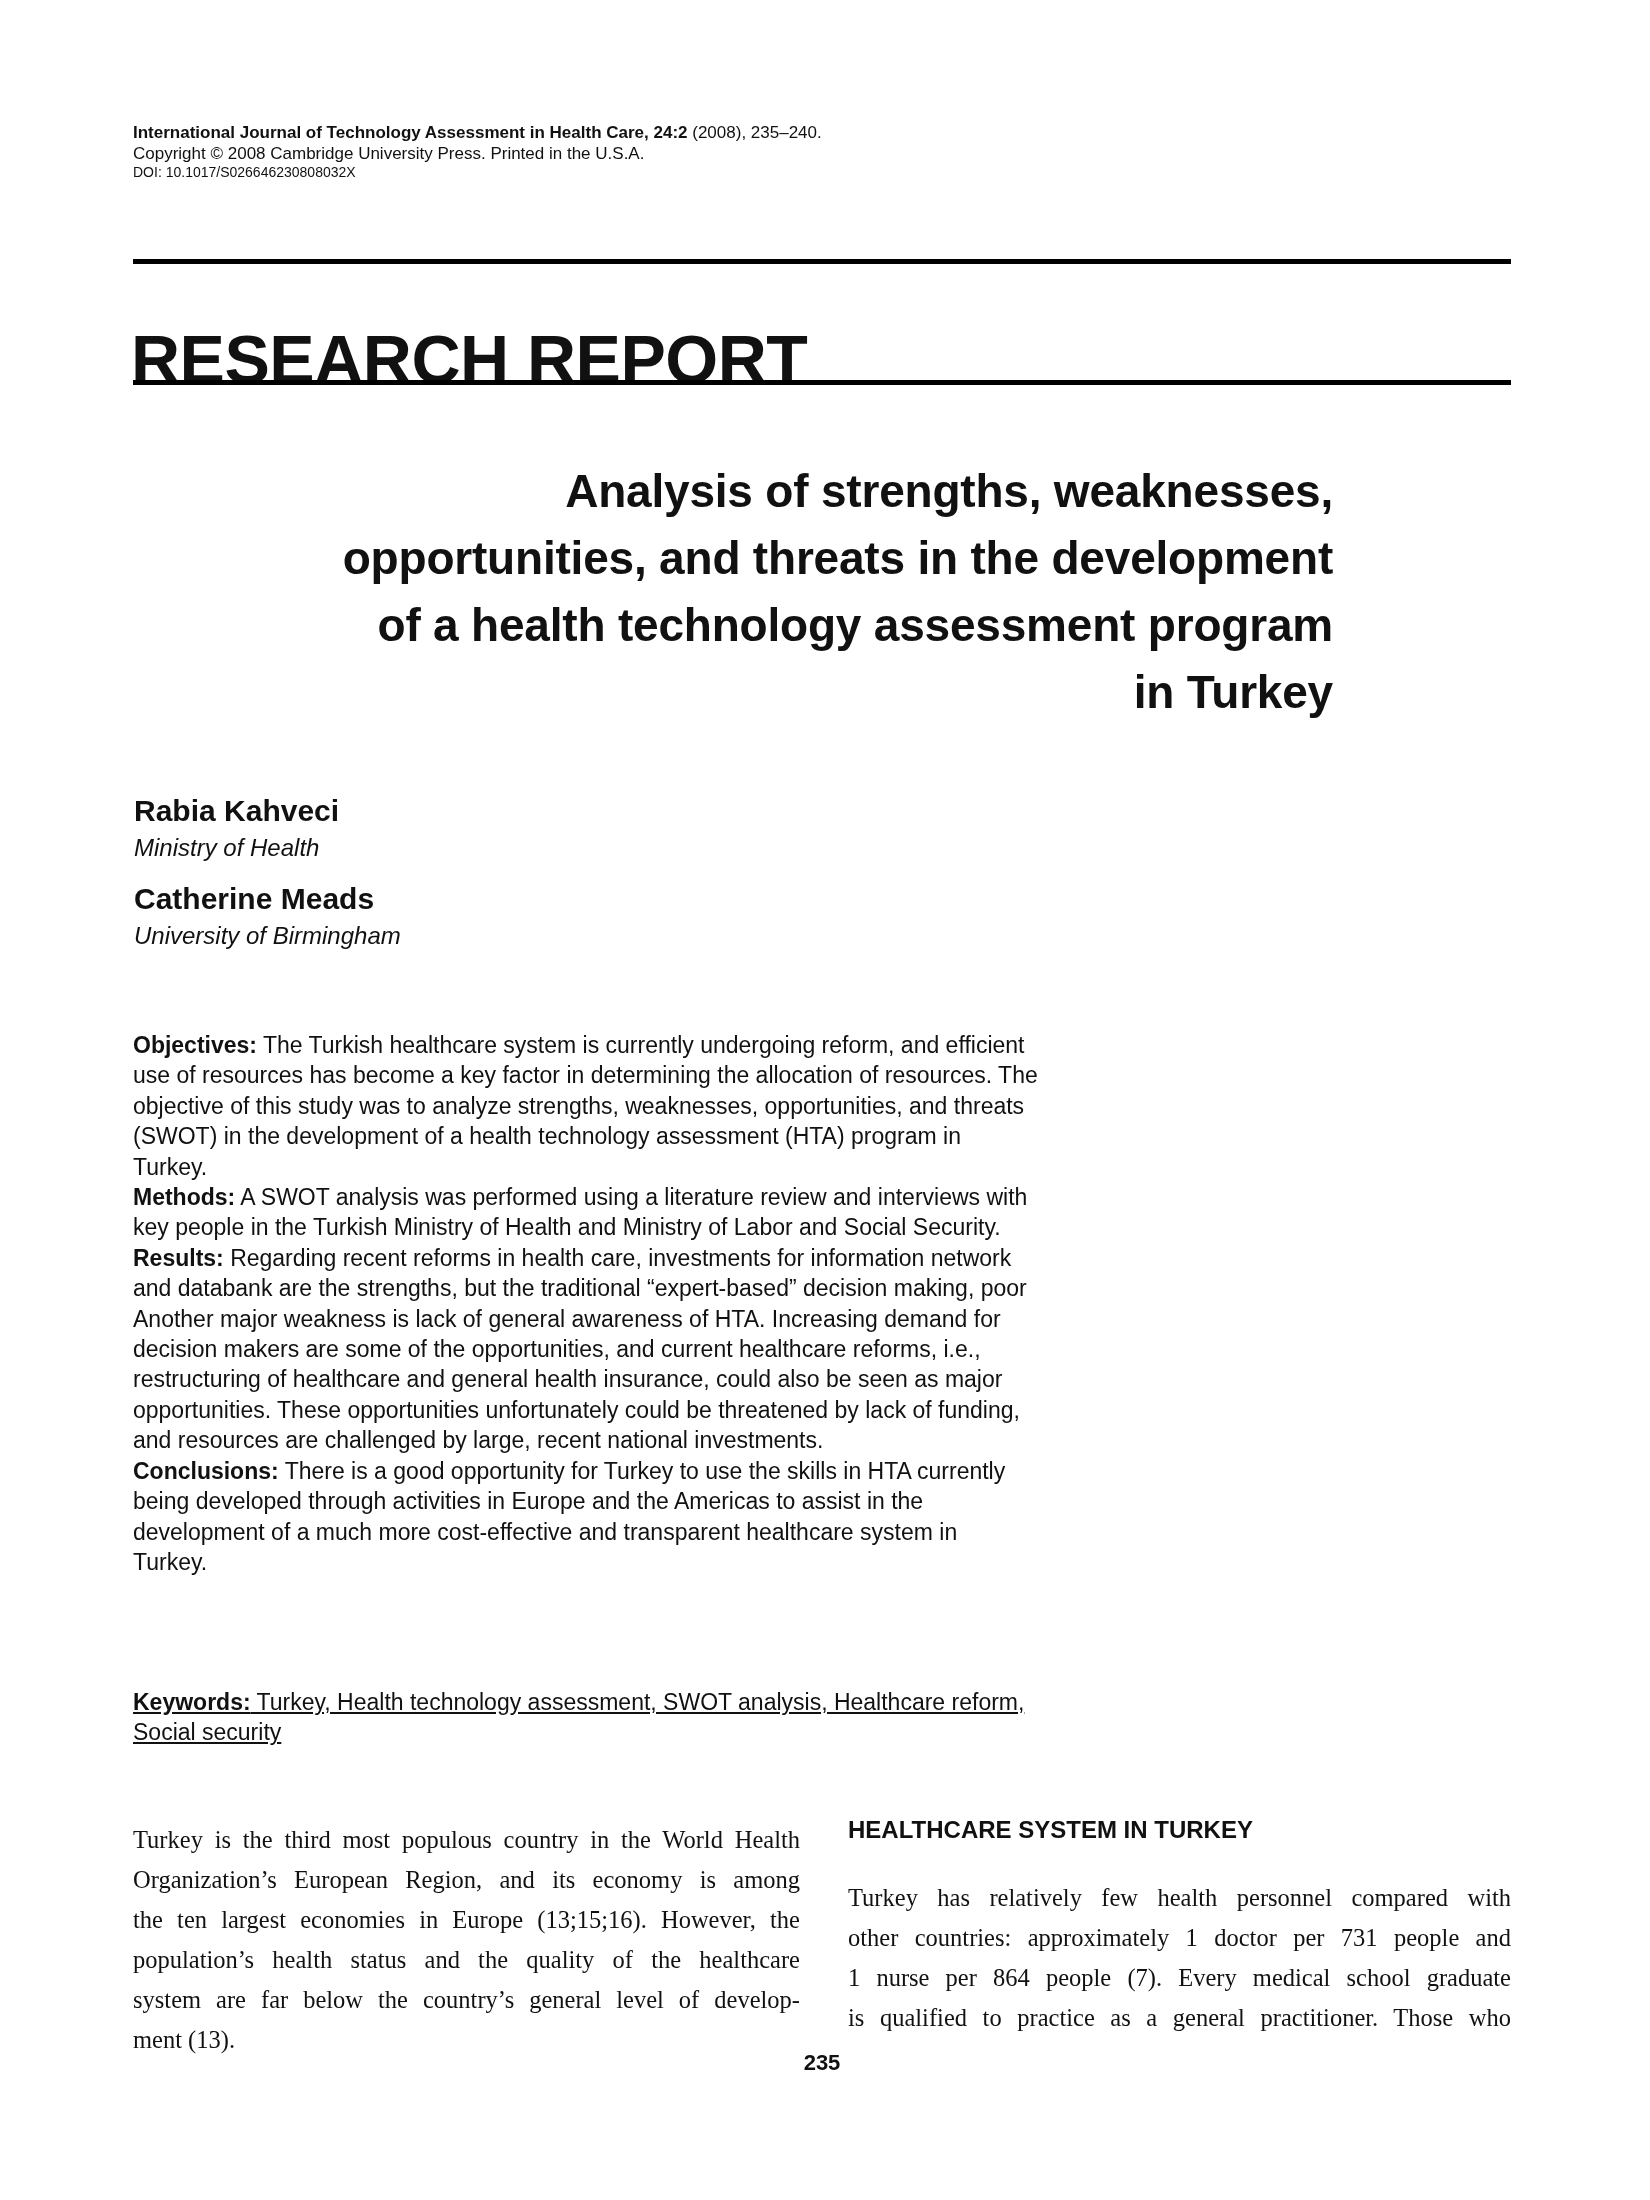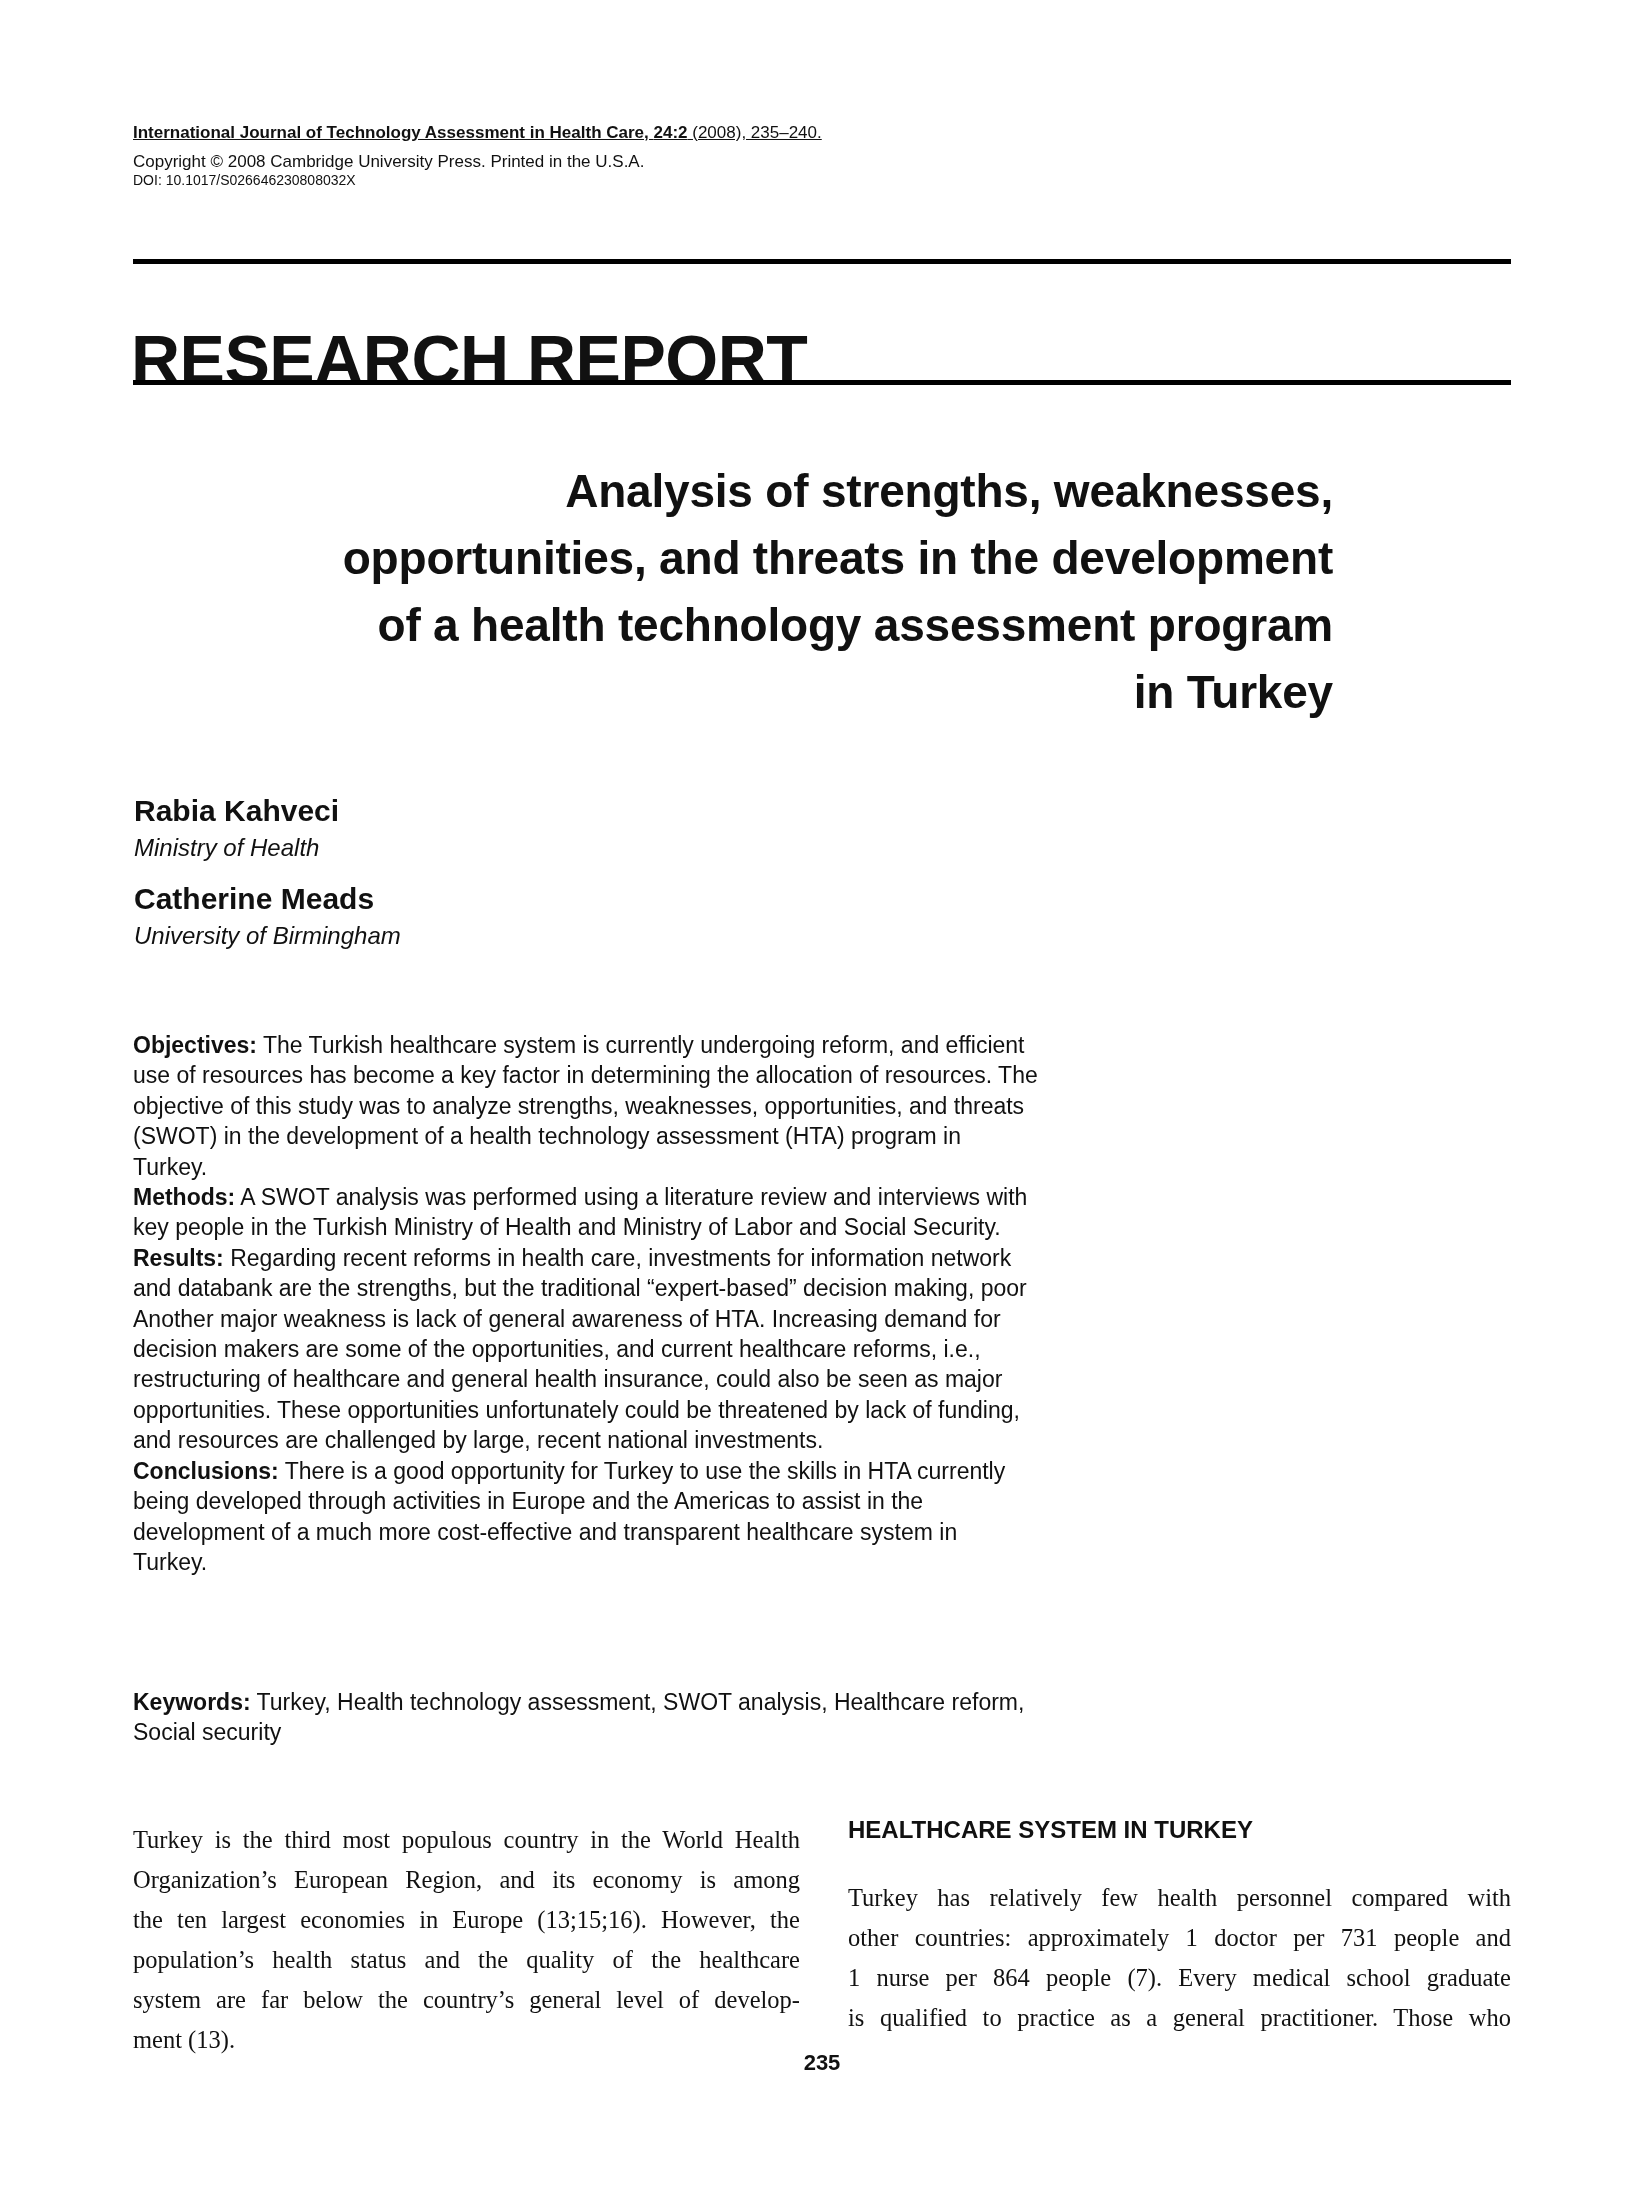--- a/index.html
+++ b/index.html
@@ -3,40 +3,40 @@
 <meta charset="utf-8">
 <style>
   html, body { margin: 0; padding: 0; background: #ffffff; }
   body { width: 1650px; height: 2200px; position: relative; overflow: hidden; color: #111111; }
   .sans { font-family: "Liberation Sans", "DejaVu Sans", sans-serif; }
   .serif { font-family: "Liberation Serif", "DejaVu Serif", serif; }
   .abs { position: absolute; }
 
   .journal-header { left: 133px; top: 124px; font-size: 17px; line-height: 17px; }
   .journal-header .line { white-space: nowrap; height: 17px; }
-  .journal-header .l1 { margin-bottom: 12px; text-decoration: underline; }
+  .journal-header .l1 { margin-bottom: 4px; }
   .journal-header .l2 { margin-top: 0px; }
   .journal-header .l3 { font-size: 14px; margin-top: 2px; }
   .journal-header b { font-weight: bold; }
 
   .rule { left: 133px; width: 1378px; height: 5px; background: #000; }
 
   .section-type { left: 131px; top: 286px; font-size: 68px; font-weight: bold; letter-spacing: -0.5px; line-height: 76px; white-space: nowrap; margin-top: 35px; }
 
   .title { left: 133px; top: 458px; width: 1200px; font-size: 46px; font-weight: bold; line-height: 67px; letter-spacing: -0.2px; }
   .title .tline { display: block; white-space: nowrap; }
 
   .authors { left: 134px; top: 792px; }
   .author-name { font-size: 30px; font-weight: bold; line-height: 38px; white-space: nowrap; }
   .author-aff { font-size: 24px; font-style: italic; line-height: 36px; white-space: nowrap; margin-bottom: 14px; }
 
   .abstract { left: 133px; top: 1030px; width: 1110px; font-size: 23px; line-height: 30.4px; }
   .abstract .aline { display: block; white-space: nowrap; }
   .abstract b { font-weight: bold; }
-  .keywords { left: 133px; top: 1687px; width: 1110px; font-size: 23px; line-height: 30.4px; }
+  .keywords { left: 133px; top: 1687px; width: 1110px; font-size: 23px; line-height: 30.4px; text-decoration: underline; }
   .keywords .aline { display: block; white-space: nowrap; }
 
   .col-left { left: 133px; top: 1815px; width: 667px; font-size: 24.5px; line-height: 31px; }
   .col-right { left: 848px; top: 1815px; width: 663px; }
   .jline { display: block; text-align: justify; text-align-last: justify; white-space: nowrap; margin-top: 9px; }
   .jline.last { text-align-last: left; }
   .col-right .heading { font-size: 24px; font-weight: bold; line-height: 30px; white-space: nowrap; margin-bottom: 37px; }
   .col-right .body { font-size: 24.5px; line-height: 31px; }
 
   .page-number { left: 780px; top: 2050px; width: 84px; text-align: center; font-size: 22px; font-weight: bold; }

